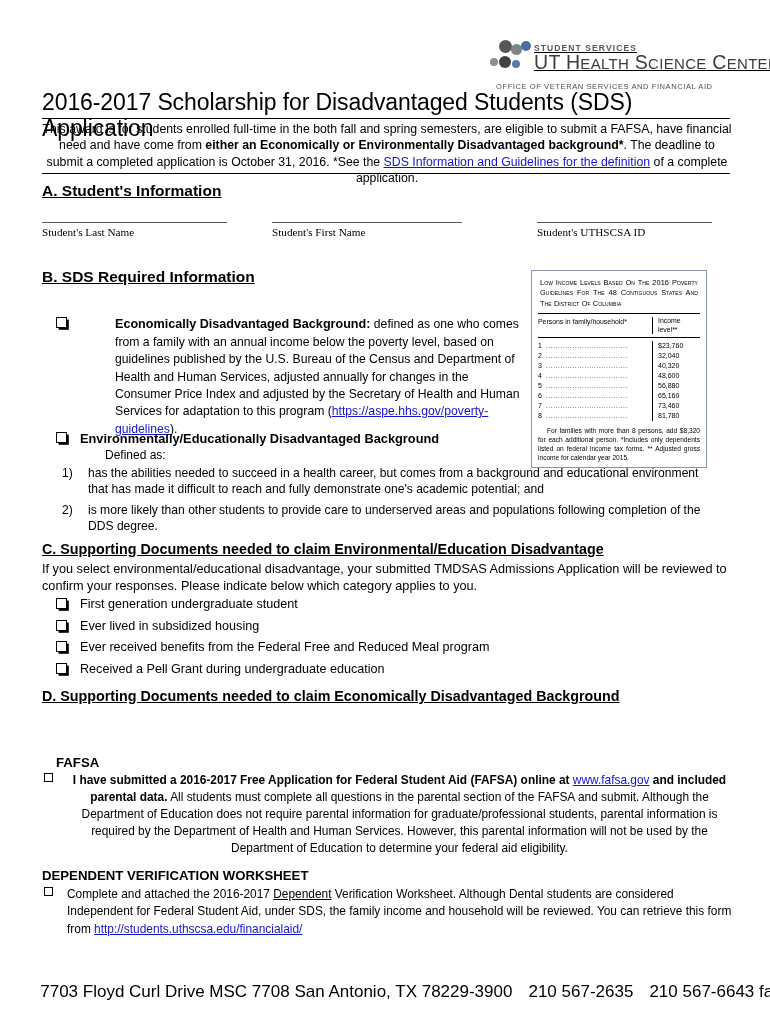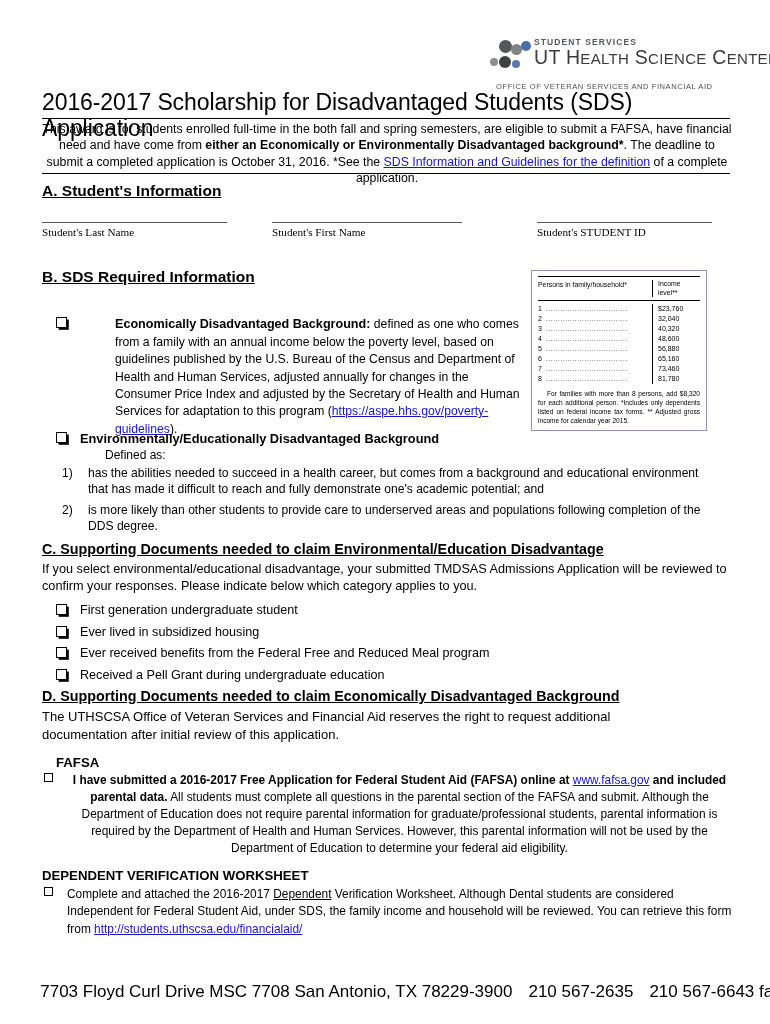--- a/index.html
+++ b/index.html
@@ -16,21 +16,21 @@
   .page { position: relative; width: 770px; height: 1024px; padding: 0; }
 
   
   .logo-block {
     position: absolute;
     top: 38px;
     left: 488px;
     width: 244px;
     text-align: left;
   }
-  .logo-row { display: flex; align-items: flex-start; }
+  .logo-row { display: flex; align-items: center; text-decoration: underline; }
   .logo-dots { width: 46px; height: 40px; position: relative; flex: 0 0 46px; }
   .logo-dots i { position: absolute; border-radius: 50%; display: block; }
   .d1 { width: 13px; height: 13px; background: #555759; left: 11px; top: 2px; }
   .d2 { width: 11px; height: 11px; background: #7f8386; left: 23px; top: 6px; }
   .d3 { width: 10px; height: 10px; background: #4a6fa8; left: 33px; top: 3px; }
   .d4 { width: 8px;  height: 8px;  background: #8b8f92; left: 2px;  top: 20px; }
   .d5 { width: 12px; height: 12px; background: #3e4042; left: 11px; top: 18px; }
   .d6 { width: 8px;  height: 8px;  background: #5b79ad; left: 24px; top: 22px; }
   .logo-text { flex: 1; }
   .logo-ss {
@@ -160,21 +160,21 @@
   .inc-note {
     margin-top: 5px; font-size: 6.6px; line-height: 1.38; text-align: justify;
     text-indent: 9px;
   }
 
   
   .c-para {
     position: absolute; top: 561px; left: 42px; width: 690px;
     font-size: 12.7px; line-height: 1.34;
   }
-  .c-list { position: absolute; top: 597px; left: 56px; margin-top: 6px; }
+  .c-list { position: absolute; top: 597px; left: 56px; }
   .c-list .row {
     display: flex; align-items: flex-start; margin-bottom: 7.5px;
     font-size: 12.6px;
   }
   .c-list .row .t { margin-left: 13px; }
 
   
   .d-para {
     position: absolute; top: 708px; left: 42px; width: 640px;
     font-size: 13px; line-height: 1.37;
@@ -248,21 +248,21 @@
   <div class="sig sig1">
     <div class="rule"></div>
     <div class="lbl">Student's Last Name</div>
   </div>
   <div class="sig sig2">
     <div class="rule"></div>
     <div class="lbl">Student's First Name</div>
   </div>
   <div class="sig sig3">
     <div class="rule"></div>
-    <div class="lbl">Student's STUDENT ID</div>
+    <div class="lbl">Student's UTHSCSA ID</div>
   </div>
 
   <div class="sec-head h-b">B.  SDS Required Information</div>
 
   <div class="b-item b-econ">
     <span class="cb3d"></span>
     <span class="body"><b>Economically Disadvantaged Background:</b><span> defined as one who comes from a family with an  annual income below the poverty level, based  on guidelines published by the U.S. Bureau of the Census and Department of Health and  Human Services, adjusted annually for changes  in the Consumer Price Index and adjusted by  the Secretary of Health and Human Services for  adaptation to this program (</span><a class="link" href="#">https://aspe.hhs.gov/poverty-guidelines</a><span>).</span></span>
   </div>
 
   <div class="b-item b-env">
@@ -277,20 +277,21 @@
       <span class="num">1)</span>
       <span class="txt">has the abilities needed to succeed in a health career, but comes from a background and educational environment  that has made it difficult to reach and fully demonstrate one's academic potential; and</span>
     </div>
     <div class="row">
       <span class="num">2)</span>
       <span class="txt">is more likely than other students to provide care to underserved areas and populations following completion of the DDS degree.</span>
     </div>
   </div>
 
   <div class="inc-table">
+    <div class="inc-title">Low Income Levels Based On The 2016 Poverty Guidelines For The 48 Contiguous States And The District Of Columbia</div>
     <div class="inc-hdr">
       <span class="c1">Persons in family/household*</span>
       <span class="c2">Income level**</span>
     </div>
     <div class="inc-rows">
       <div class="inc-row">
         <span class="n">1</span>
         <span class="dots">..................................</span>
         <span class="v">$23,760</span>
       </div>
@@ -349,21 +350,20 @@
       <span class="cb3d"></span>
       <span class="t">Ever received benefits from the Federal Free and Reduced Meal program</span>
     </div>
     <div class="row">
       <span class="cb3d"></span>
       <span class="t">Received a Pell Grant during undergraduate education</span>
     </div>
   </div>
 
   <div class="sec-head h-d">D.   Supporting Documents needed to claim Economically Disadvantaged Background</div>
-  <div class="d-para">The UTHSCSA Office of Veteran Services and Financial Aid reserves the right to request additional documentation after initial review of this application.</div>
 
   <div class="fafsa-h">FAFSA</div>
 
   <div class="fafsa-item">
     <span class="cbthin"></span>
     <span class="t"><b>I have submitted a 2016-2017 Free Application for Federal Student Aid (FAFSA) online at </b><a class="link" href="#">www.fafsa.gov</a><b> and included parental data.</b><span> All students must complete all questions in the parental section of the FAFSA and submit.  Although the Department of Education does not require parental information for graduate/professional students, parental  information is required by the Department of Health and Human Services. However, this parental information will not be  used by the Department of Education to determine your federal aid eligibility.</span></span>
   </div>
 
   <div class="dvw-h">DEPENDENT VERIFICATION WORKSHEET</div>
 

